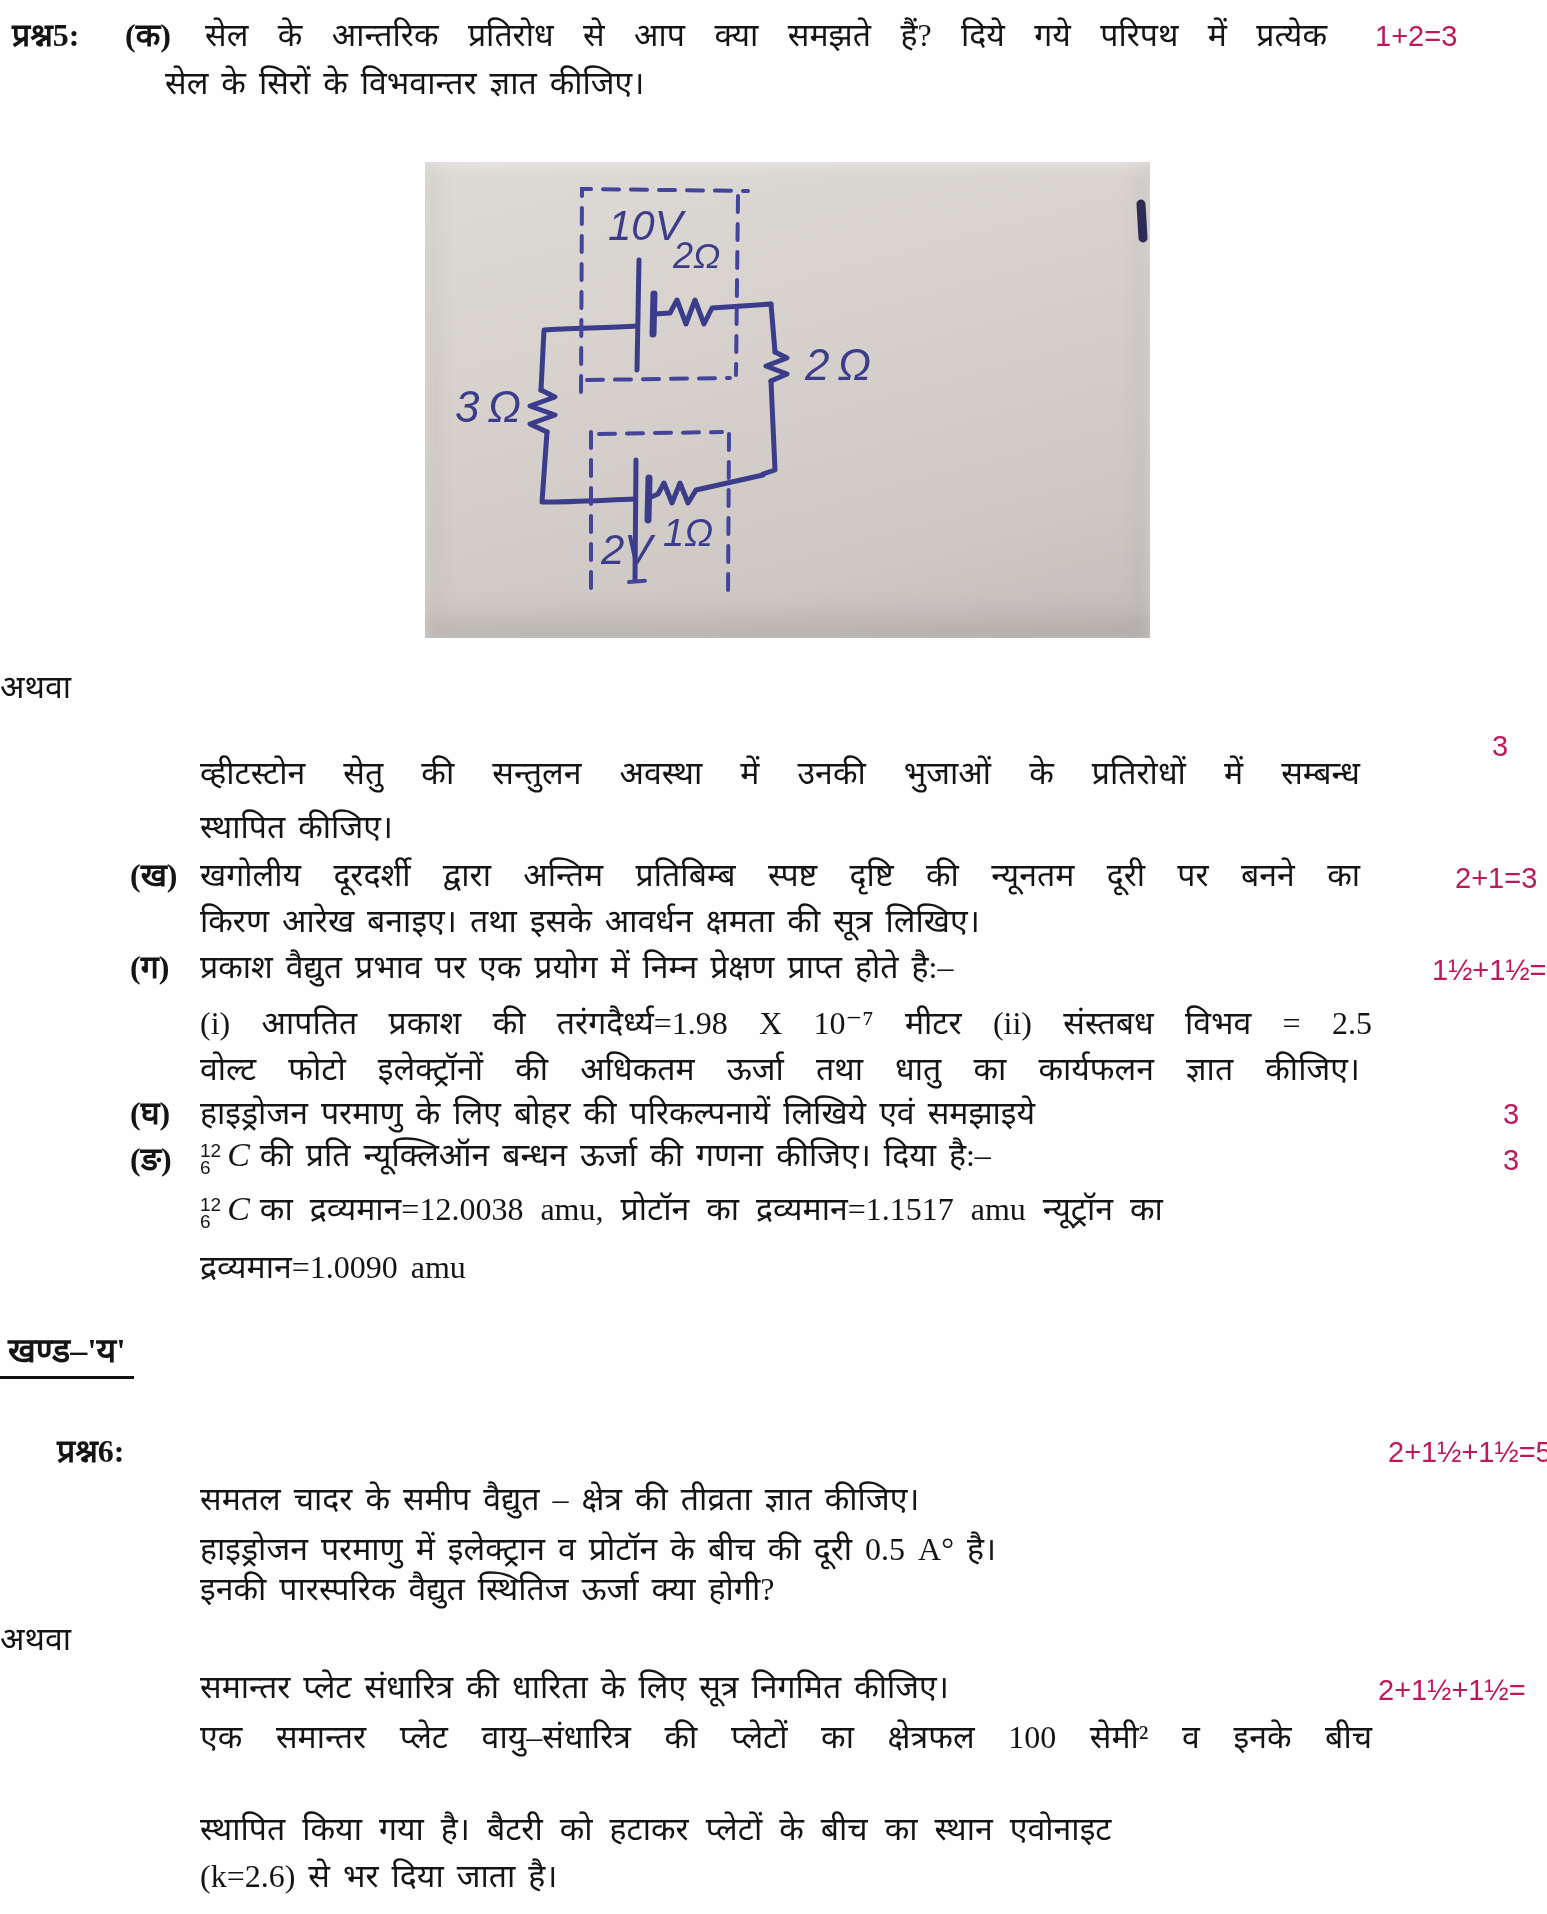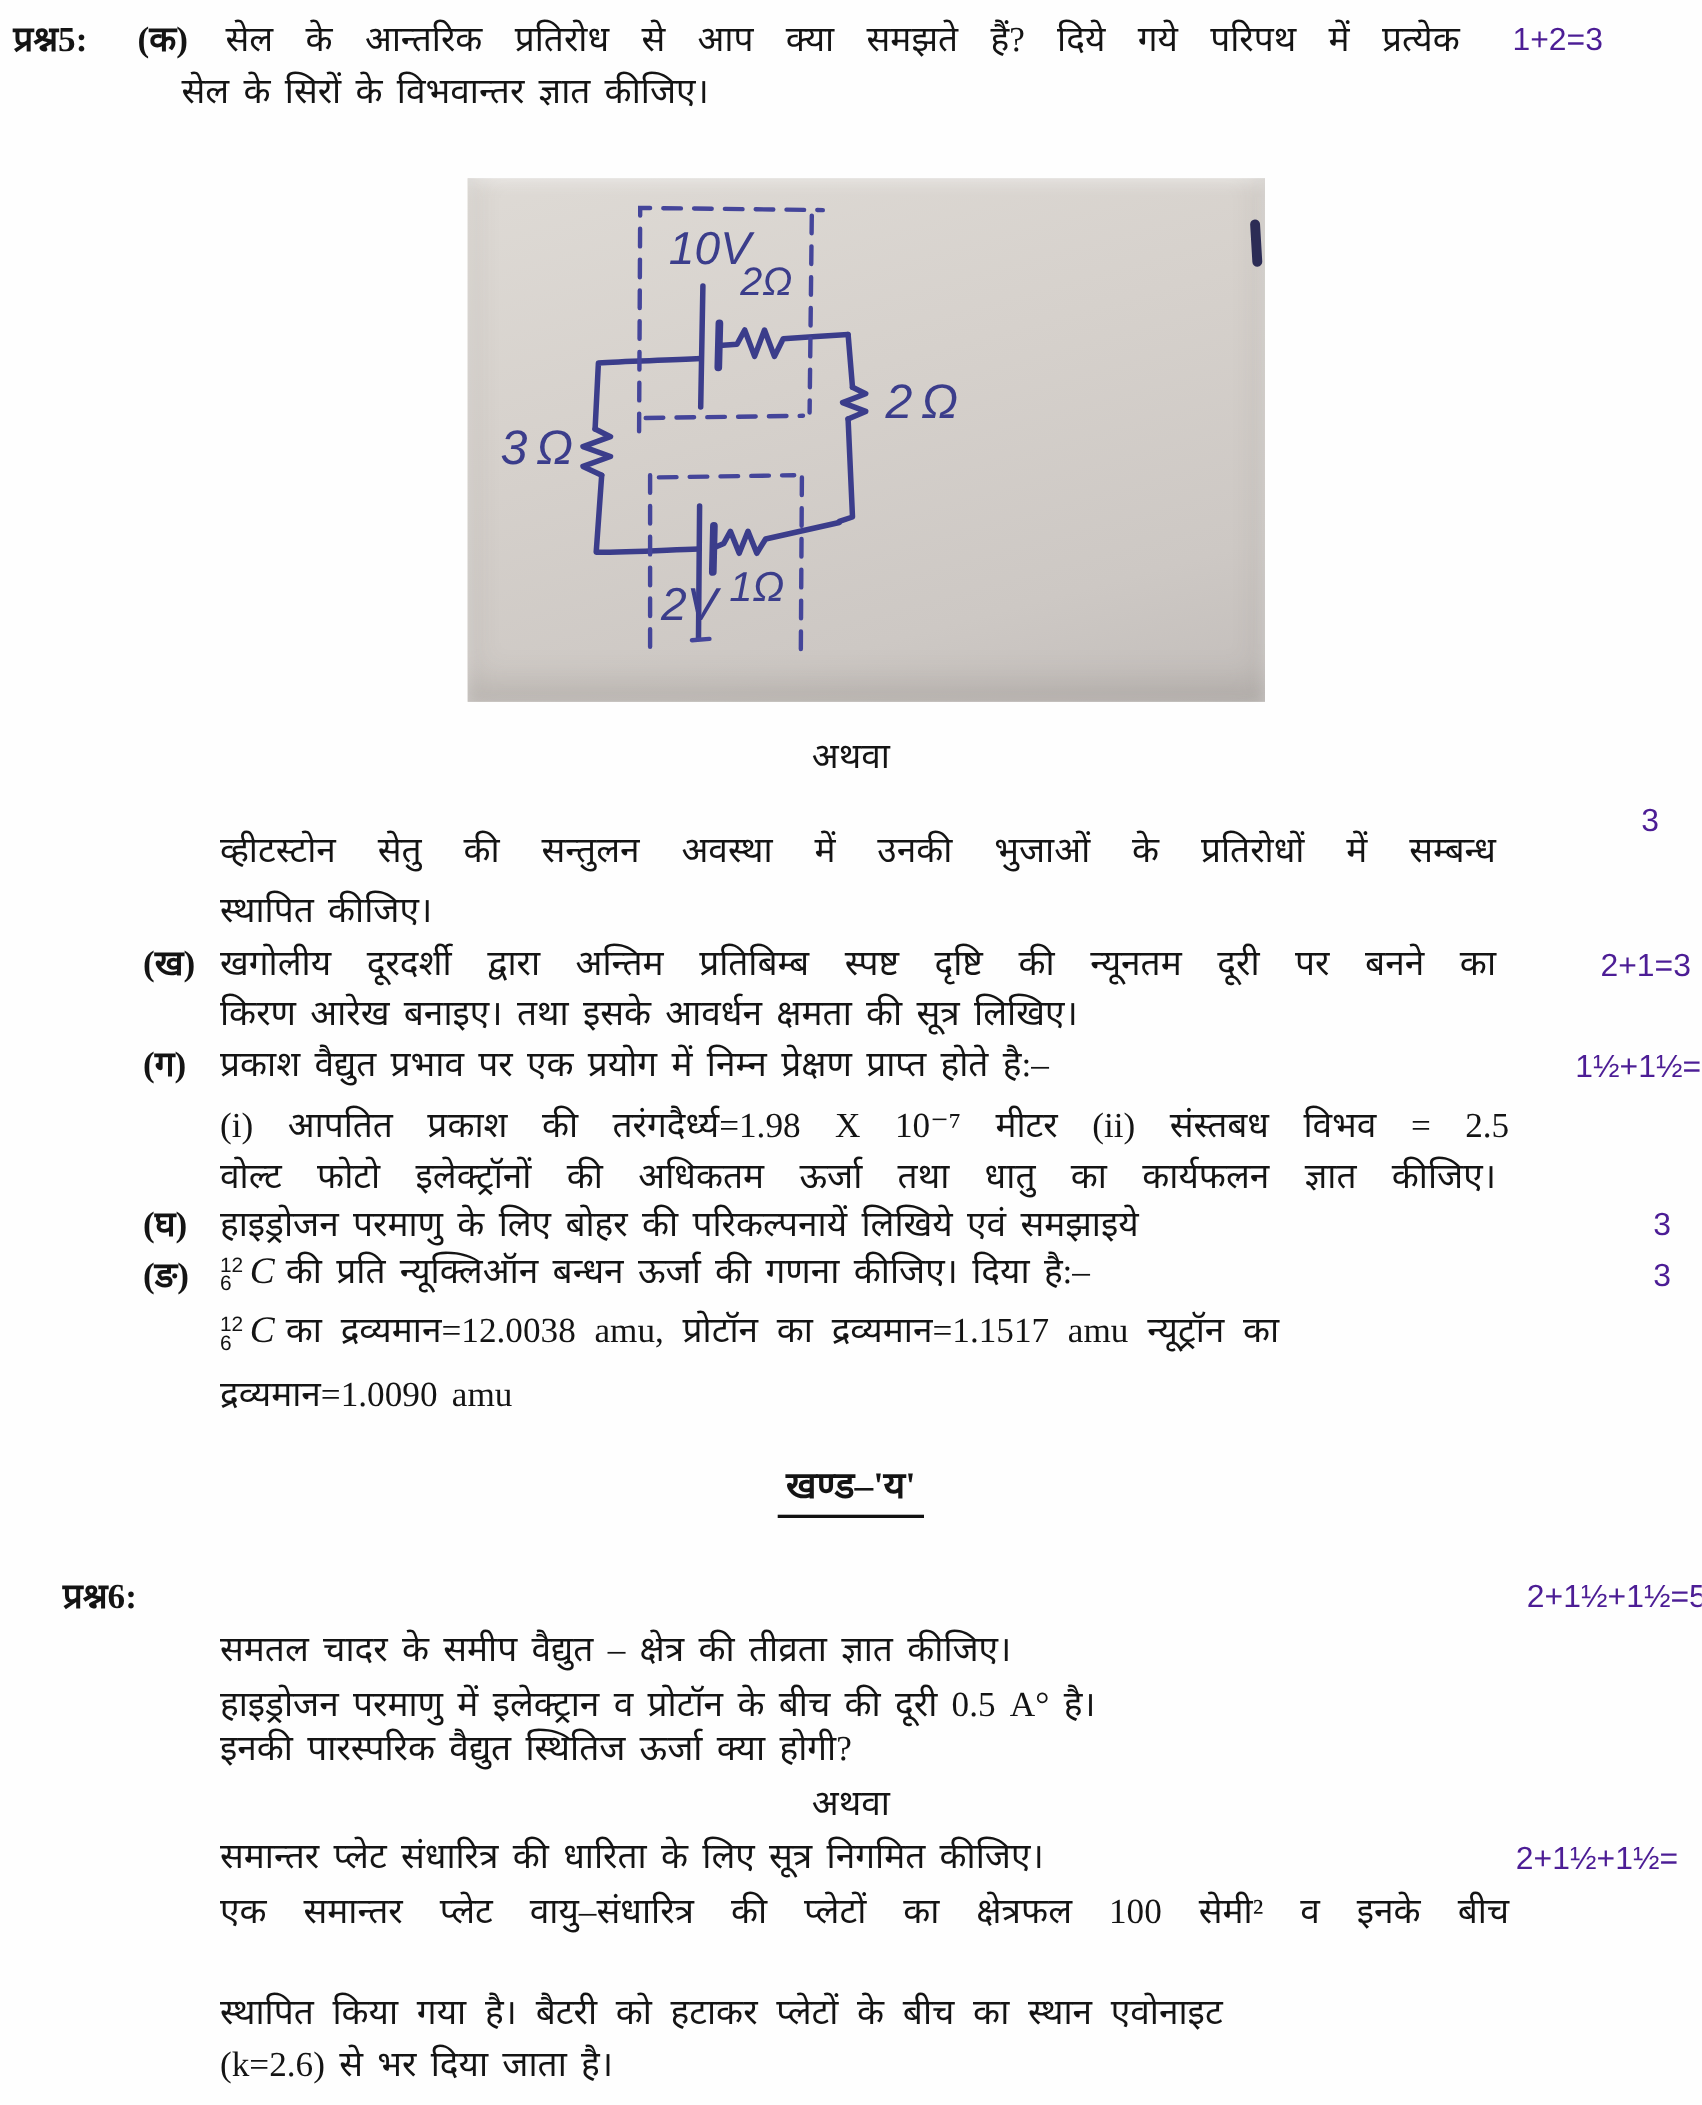--- a/index.html
+++ b/index.html
@@ -4,22 +4,22 @@
 <style>
   html,body{margin:0;padding:0;background:#ffffff;}
   #page{
     position:relative;width:1547px;height:1914px;background:#fefefe;
     overflow:hidden;font-family:"Liberation Serif","DejaVu Serif",serif;color:#141414;padding-left:32px;
   }
   .line{position:absolute;font-size:32px;line-height:42px;white-space:nowrap;word-spacing:5px;}
   .jline{white-space:normal;text-align:justify;text-align-last:justify;word-spacing:4px;}
   .plabel{position:absolute;font-size:32px;line-height:42px;font-weight:bold;}
   .marks{position:absolute;font-family:"Liberation Sans","DejaVu Sans",sans-serif;
-         font-size:29px;line-height:36px;color:#4c1d95;white-space:nowrap;}
-  .center{left:0;width:1547px;text-align:center;white-space:normal;}
+         font-size:29px;line-height:36px;color:#be185d;white-space:nowrap;}
+  .center{left:0;width:1547px;white-space:normal;}
   .section-title{display:inline-block;font-weight:bold;font-size:34px;
          border-bottom:3px solid #111;padding:0 8px 4px 8px;}
   .isotope{display:inline-block;vertical-align:middle;margin-right:6px;
          font-family:"Liberation Sans","DejaVu Sans",sans-serif;
          font-size:19px;line-height:17px;text-align:left;}
   .isotope span{display:block;}
   .iso-symbol{font-style:italic;font-size:34px;margin-right:10px;}
   #circuit-photo{
     position:absolute;left:425px;top:162px;width:725px;height:476px;
     background:linear-gradient(165deg,#dedad5 0%,#d6d1cc 40%,#cdc8c4 78%,#c2bdba 100%);

